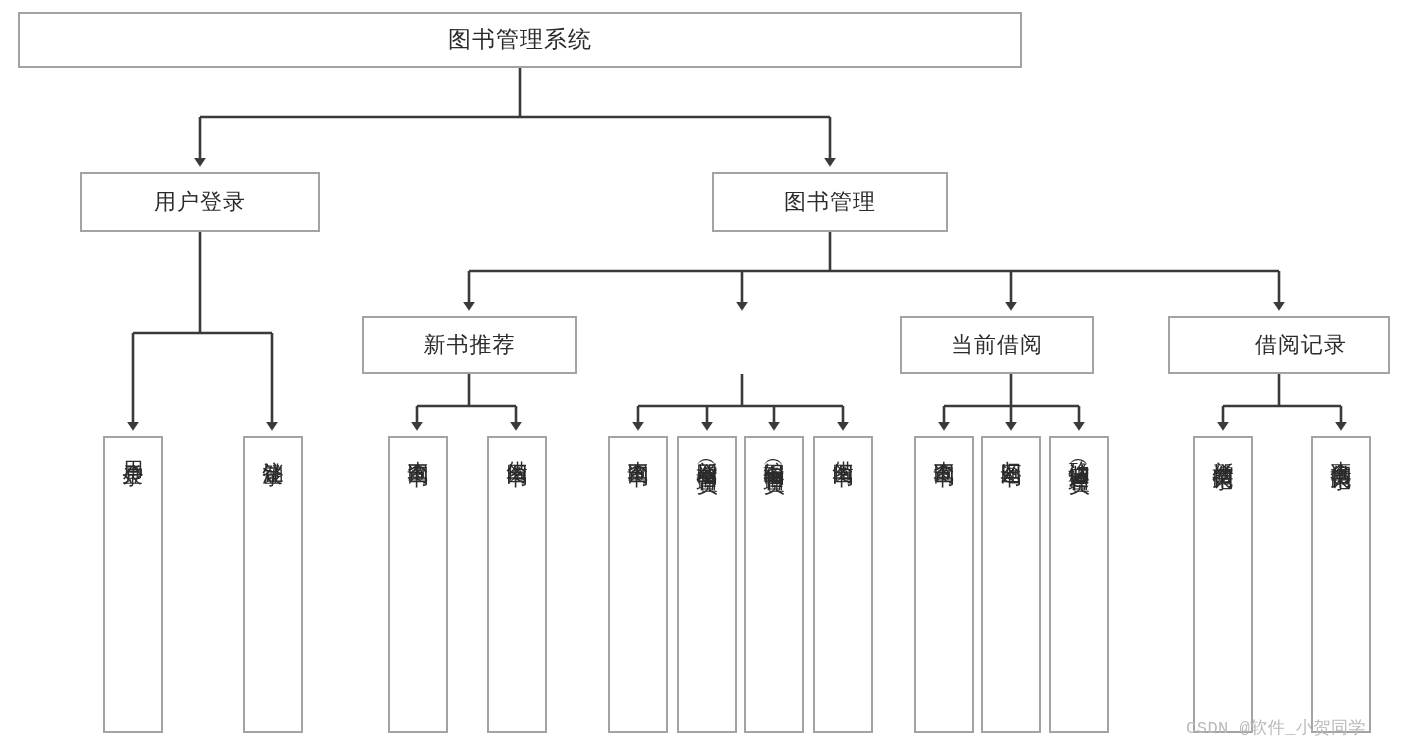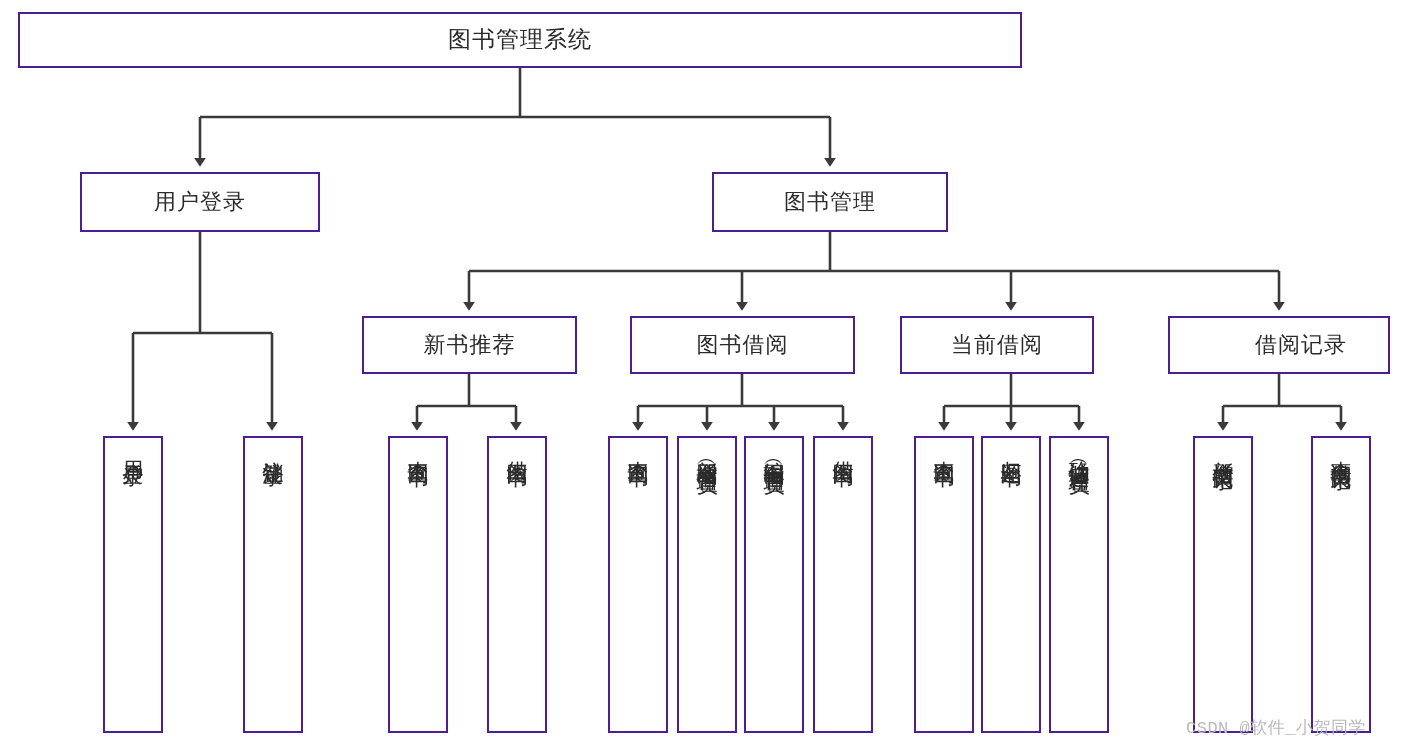--- a/index.html
+++ b/index.html
@@ -22,21 +22,21 @@
     position: absolute;
     left: 0;
     top: 0;
     width: 1405px;
     height: 747px;
     pointer-events: none;
   }
   .node {
     position: absolute;
     box-sizing: border-box;
-    border: 2px solid #4c1d95;
+    border: 2px solid #a3a3a3;
     background: #ffffff;
     display: flex;
     align-items: center;
     justify-content: center;
     color: #2b2b2b;
   }
   .node .label {
     display: block;
     text-align: center;
     line-height: 1.12;
@@ -135,23 +135,20 @@
   <div class="node horiz" style="left:80px; top:172px; width:240px; height:60px;">
     <span class="label">用户登录</span>
   </div>
   <div class="node horiz" style="left:712px; top:172px; width:236px; height:60px;align-items:center;">
     <span class="label">图书管理</span>
   </div>
 
   <div class="node horiz" style="left:362px; top:316px; width:215px; height:58px;">
     <span class="label">新书推荐</span>
   </div>
-  <div class="node horiz" style="left:630px; top:316px; width:225px; height:58px;">
-    <span class="label">图书借阅</span>
-  </div>
   <div class="node horiz" style="left:900px; top:316px; width:194px; height:58px;">
     <span class="label">当前借阅</span>
   </div>
   <div class="node horiz" style="left:1168px; top:316px; width:222px; height:58px;padding-left:44px;">
     <span class="label">借阅记录</span>
   </div>
 
   <div class="node vert" style="left:103px; top:436px; width:60px; height:297px;">
     <span class="label">用户登录</span>
   </div>

